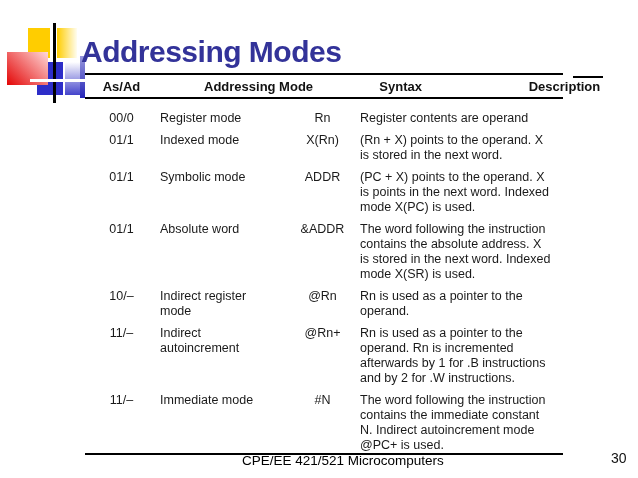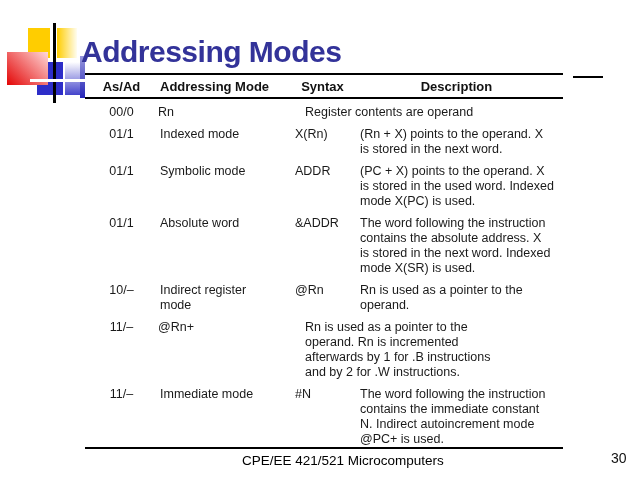--- a/index.html
+++ b/index.html
@@ -32,35 +32,35 @@
   .title-dash { position:absolute; left:573px; top:76px; width:30px; height:2px; background:#000; }
 
   
   .amtable {
     position:absolute; left:85px; top:73px; width:478px;
     border-top:2px solid #000; color:#1a1a1a;
   }
   .thead {
     display:grid; grid-template-columns:73px 137px 55px 213px;
     padding:4px 0 3px 0; border-bottom:2.5px solid #000;
-    font-size:13px; font-weight:bold; color:#111;
+    font-size:13px; font-weight:bold; color:#111;gap:36px;
   }
   .thead .h-asad   { text-align:center; }
-  .thead .h-mode   { text-align:left; padding-left:2px; }
-  .thead .h-syntax { text-align:center; }
+  .thead .h-mode   { text-align:left; padding-left:2px;margin-left:8px; }
+  .thead .h-syntax { text-align:right; }
   .thead .h-desc   { text-align:center; }
-  .tbody { padding-top:6px; border-bottom:2.5px solid #000; }
+  .tbody { padding-top:12px; border-bottom:2.5px solid #000; }
   .trow {
     display:grid; grid-template-columns:73px 137px 55px 213px;
     margin-bottom:7px; font-size:12.5px; line-height:15px;
   }
   .trow:last-child { margin-bottom:0; }
   .cell-asad { text-align:center; white-space:pre; }
   .cell-mode { padding-left:2px; white-space:pre; }
-  .cell-syntax { white-space:pre; }
+  .cell-syntax { text-align:center; white-space:pre; }
   .cell-desc { padding-left:10px; white-space:pre; }
 
   
   .footer-label { position:absolute; left:242px; top:453px; font-size:13.5px; color:#000000; white-space:nowrap; }
   .page-number  { position:absolute; left:595px; top:450px; font-size:14px; color:#111;margin-left:16px; }
 </style>
 </head>
 <body>
 
 <div id="slide">
@@ -80,38 +80,39 @@
   <div class="amtable">
     <div class="thead">
       <div class="h-asad">As/Ad</div>
       <div class="h-mode">Addressing Mode</div>
       <div class="h-syntax">Syntax</div>
       <div class="h-desc">Description</div>
     </div>
     <div class="tbody">
     <div class="trow">
       <div class="cell-asad">00/0</div>
+      <div class="cell-mode">Register mode</div>
       <div class="cell-syntax">Rn</div>
       <div class="cell-desc">Register contents are operand</div>
     </div>
 
     <div class="trow">
       <div class="cell-asad">01/1</div>
       <div class="cell-mode">Indexed mode</div>
       <div class="cell-syntax">X(Rn)</div>
       <div class="cell-desc">(Rn + X) points to the operand. X
 is stored in the next word.</div>
     </div>
 
     <div class="trow">
       <div class="cell-asad">01/1</div>
       <div class="cell-mode">Symbolic mode</div>
       <div class="cell-syntax">ADDR</div>
       <div class="cell-desc">(PC + X) points to the operand. X
-is stored in the used word. Indexed
+is points in the next word. Indexed
 mode X(PC) is used.</div>
     </div>
 
     <div class="trow">
       <div class="cell-asad">01/1</div>
       <div class="cell-mode">Absolute word</div>
       <div class="cell-syntax">&amp;ADDR</div>
       <div class="cell-desc">The word following the instruction
 contains the absolute address. X
 is stored in the next word. Indexed
@@ -122,20 +123,22 @@
       <div class="cell-asad">10/–</div>
       <div class="cell-mode">Indirect register
 mode</div>
       <div class="cell-syntax">@Rn</div>
       <div class="cell-desc">Rn is used as a pointer to the
 operand.</div>
     </div>
 
     <div class="trow">
       <div class="cell-asad">11/–</div>
+      <div class="cell-mode">Indirect
+autoincrement</div>
       <div class="cell-syntax">@Rn+</div>
       <div class="cell-desc">Rn is used as a pointer to the
 operand. Rn is incremented
 afterwards by 1 for .B instructions
 and by 2 for .W instructions.</div>
     </div>
 
     <div class="trow">
       <div class="cell-asad">11/–</div>
       <div class="cell-mode">Immediate mode</div>

